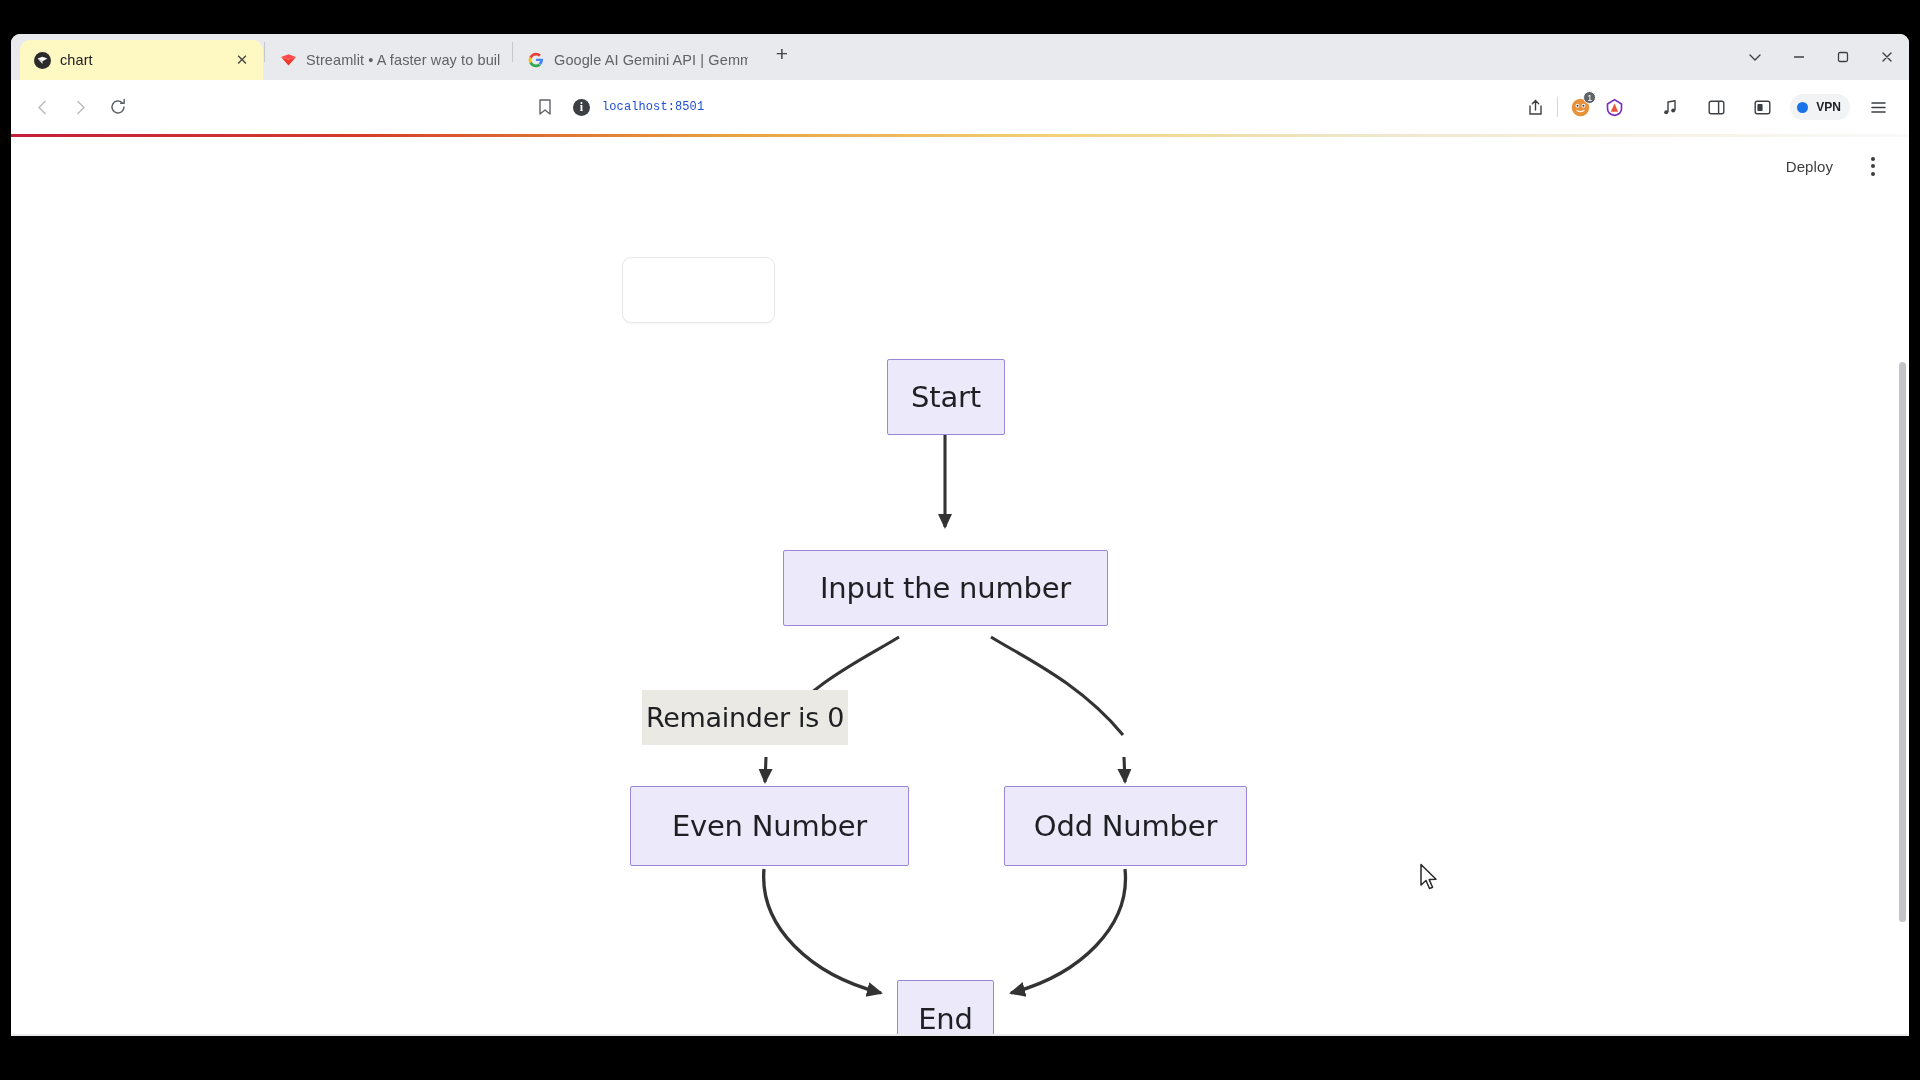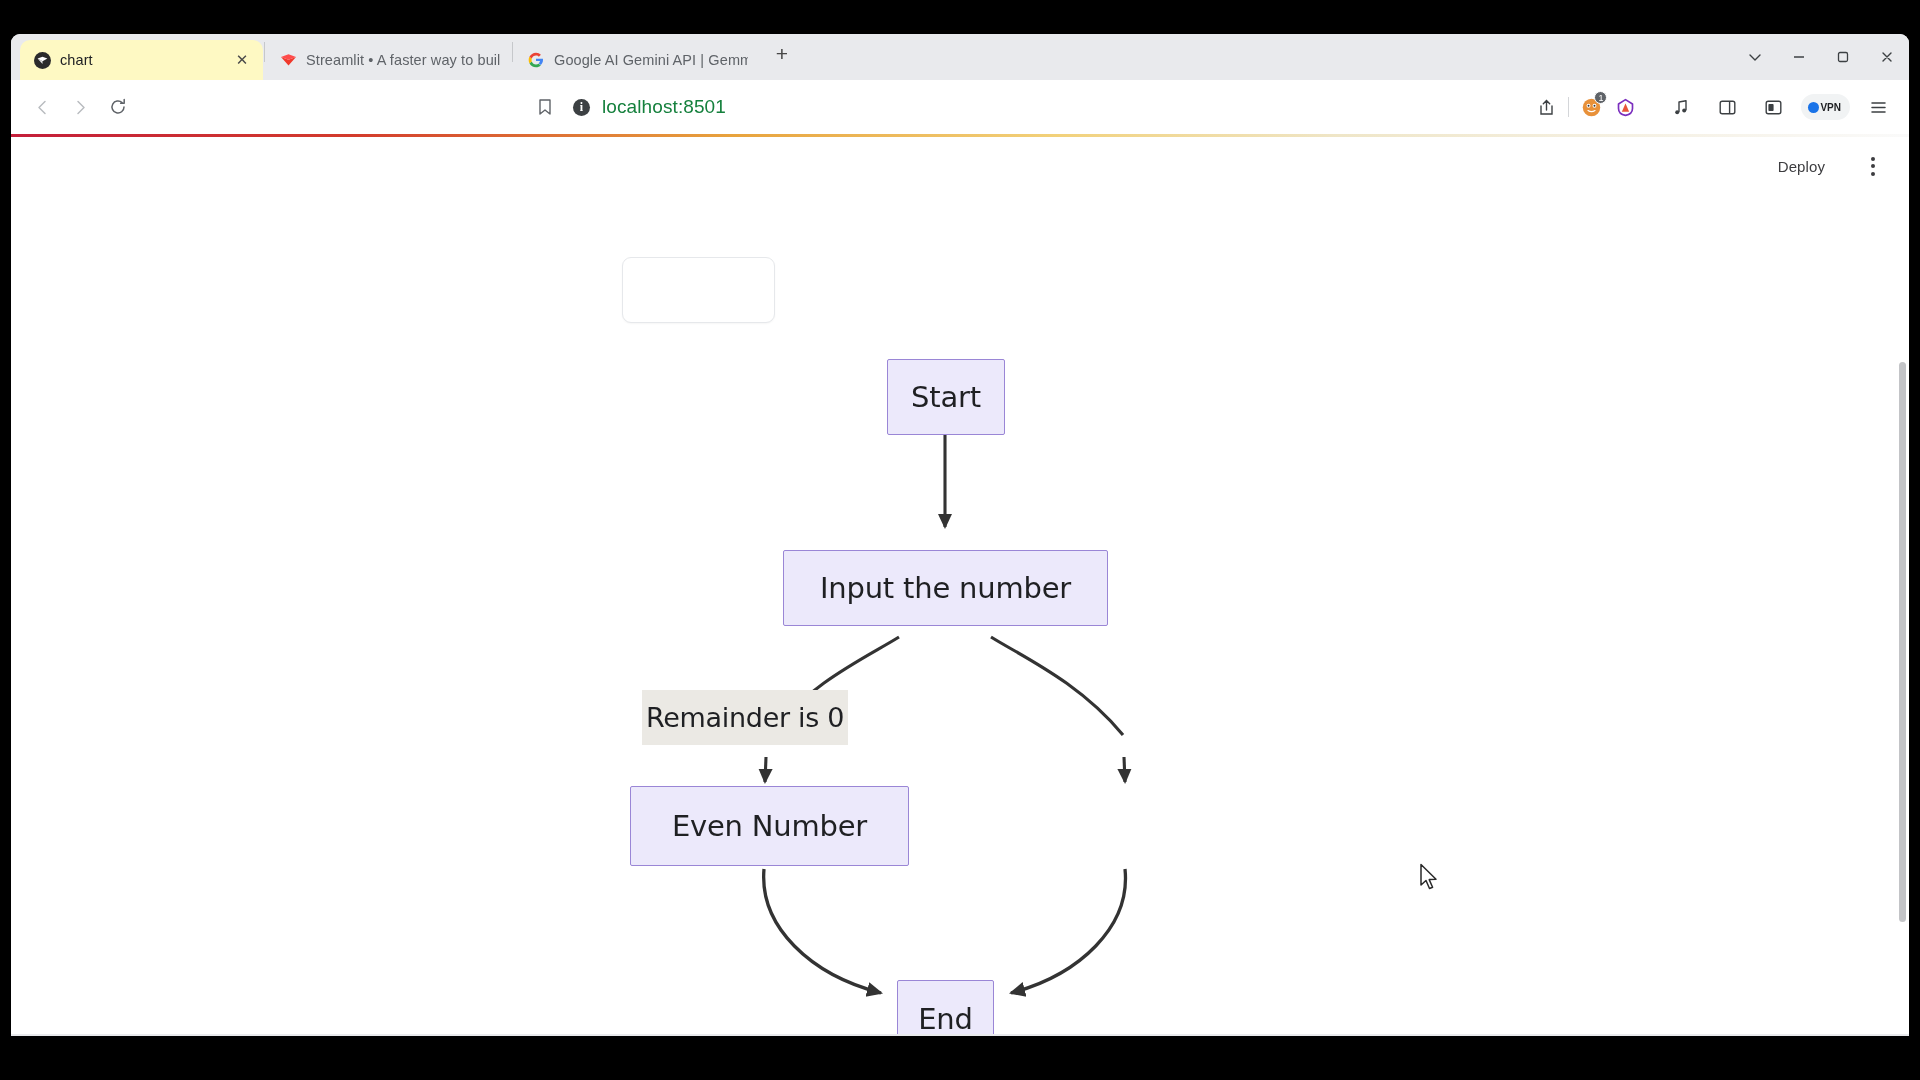--- a/index.html
+++ b/index.html
@@ -145,23 +145,24 @@
     background: #3c4043;
     color: #fff;
     font-size: 12px;
     font-weight: bold;
     display: flex; align-items: center; justify-content: center;
     font-family: "Liberation Serif", serif;
   }
   #urltext {
     position: absolute;
     left: 456px;
-    font-size: 19px;
-    color: #15803d;
+    font-size: 12px;
+    color: #1d4ed8;
     letter-spacing: .1px;
+    font-family: Liberation Mono, monospace;
   }
   #omni-right {
     position: absolute;
     right: 10px;
     display: flex; align-items: center; gap: 10px;
   }
   #omni-right .oicon { width: 24px; height: 24px; display: flex; align-items: center; justify-content: center; }
   .vsep { width: 1px; height: 20px; background: #d4d6d9; }
   .badge {
     position: absolute;
@@ -173,26 +174,26 @@
     font-size: 9px;
     display: flex; align-items: center; justify-content: center;
     padding: 0 2px;
     border: 1.5px solid #fff;
   }
   #toolbar-right {
     display: flex; align-items: center; gap: 10px;
     margin-left: 6px;
   }
   #vpn-pill {
-    display: flex; align-items: center; gap: 1px;
+    display: flex; align-items: center; gap: 8px;
     height: 26px;
     padding: 0 9px 0 7px;
     border-radius: 13px;
     background: #f1f3f4;
-    font-size: 10px;
+    font-size: 12px;
     color: #202124;
     font-weight: 600;
   }
   #vpn-dot { width: 11px; height: 11px; border-radius: 50%; background: #1a73e8; }
 
   
   #loadbar {
     height: 3px;
     background: linear-gradient(to right,#c41e3a 0%,#d33b2c 18%,#e8a33d 38%,#f2d17a 55%,#efe6c8 70%,#f5f0e2 85%,#fafafa 100%);
   }
@@ -207,21 +208,21 @@
 
   
   #st-header {
     position: absolute;
     top: 0; left: 0; right: 0;
     height: 58px;
     display: flex;
     align-items: center;
     justify-content: flex-end;
     padding-right: 22px;
-    gap: 26px;
+    gap: 18px;
     background: #fff;
     z-index: 5;
   }
   #deploy-btn {
     font-size: 15px;
     color: #3d3d40;
     padding: 4px 8px;
     border-radius: 6px;
     letter-spacing: .1px;
   }
@@ -494,20 +495,21 @@
 
         <div class="node" style="left:876px; top:222px; width:118px; height:76px;">Start</div>
 
         <div class="node" style="left:772px; top:413px; width:325px; height:76px;">Input the number</div>
 
         <div class="edge-label" style="left:631px; top:553px;">Remainder is 0</div>
 
 
         <div class="node" style="left:619px; top:649px; width:279px; height:80px;">Even Number</div>
 
+        <div class="node" style="left:993px; top:649px; width:243px; height:80px;">Odd Number</div>
 
         <div class="node" style="left:886px; top:843px; width:97px; height:78px;">End</div>
       </div>
 
       <div id="vscroll">
         <div id="vthumb"></div>
       </div>
 
       <div id="cursor">
         <svg width="22" height="30" viewBox="0 0 22 30">

